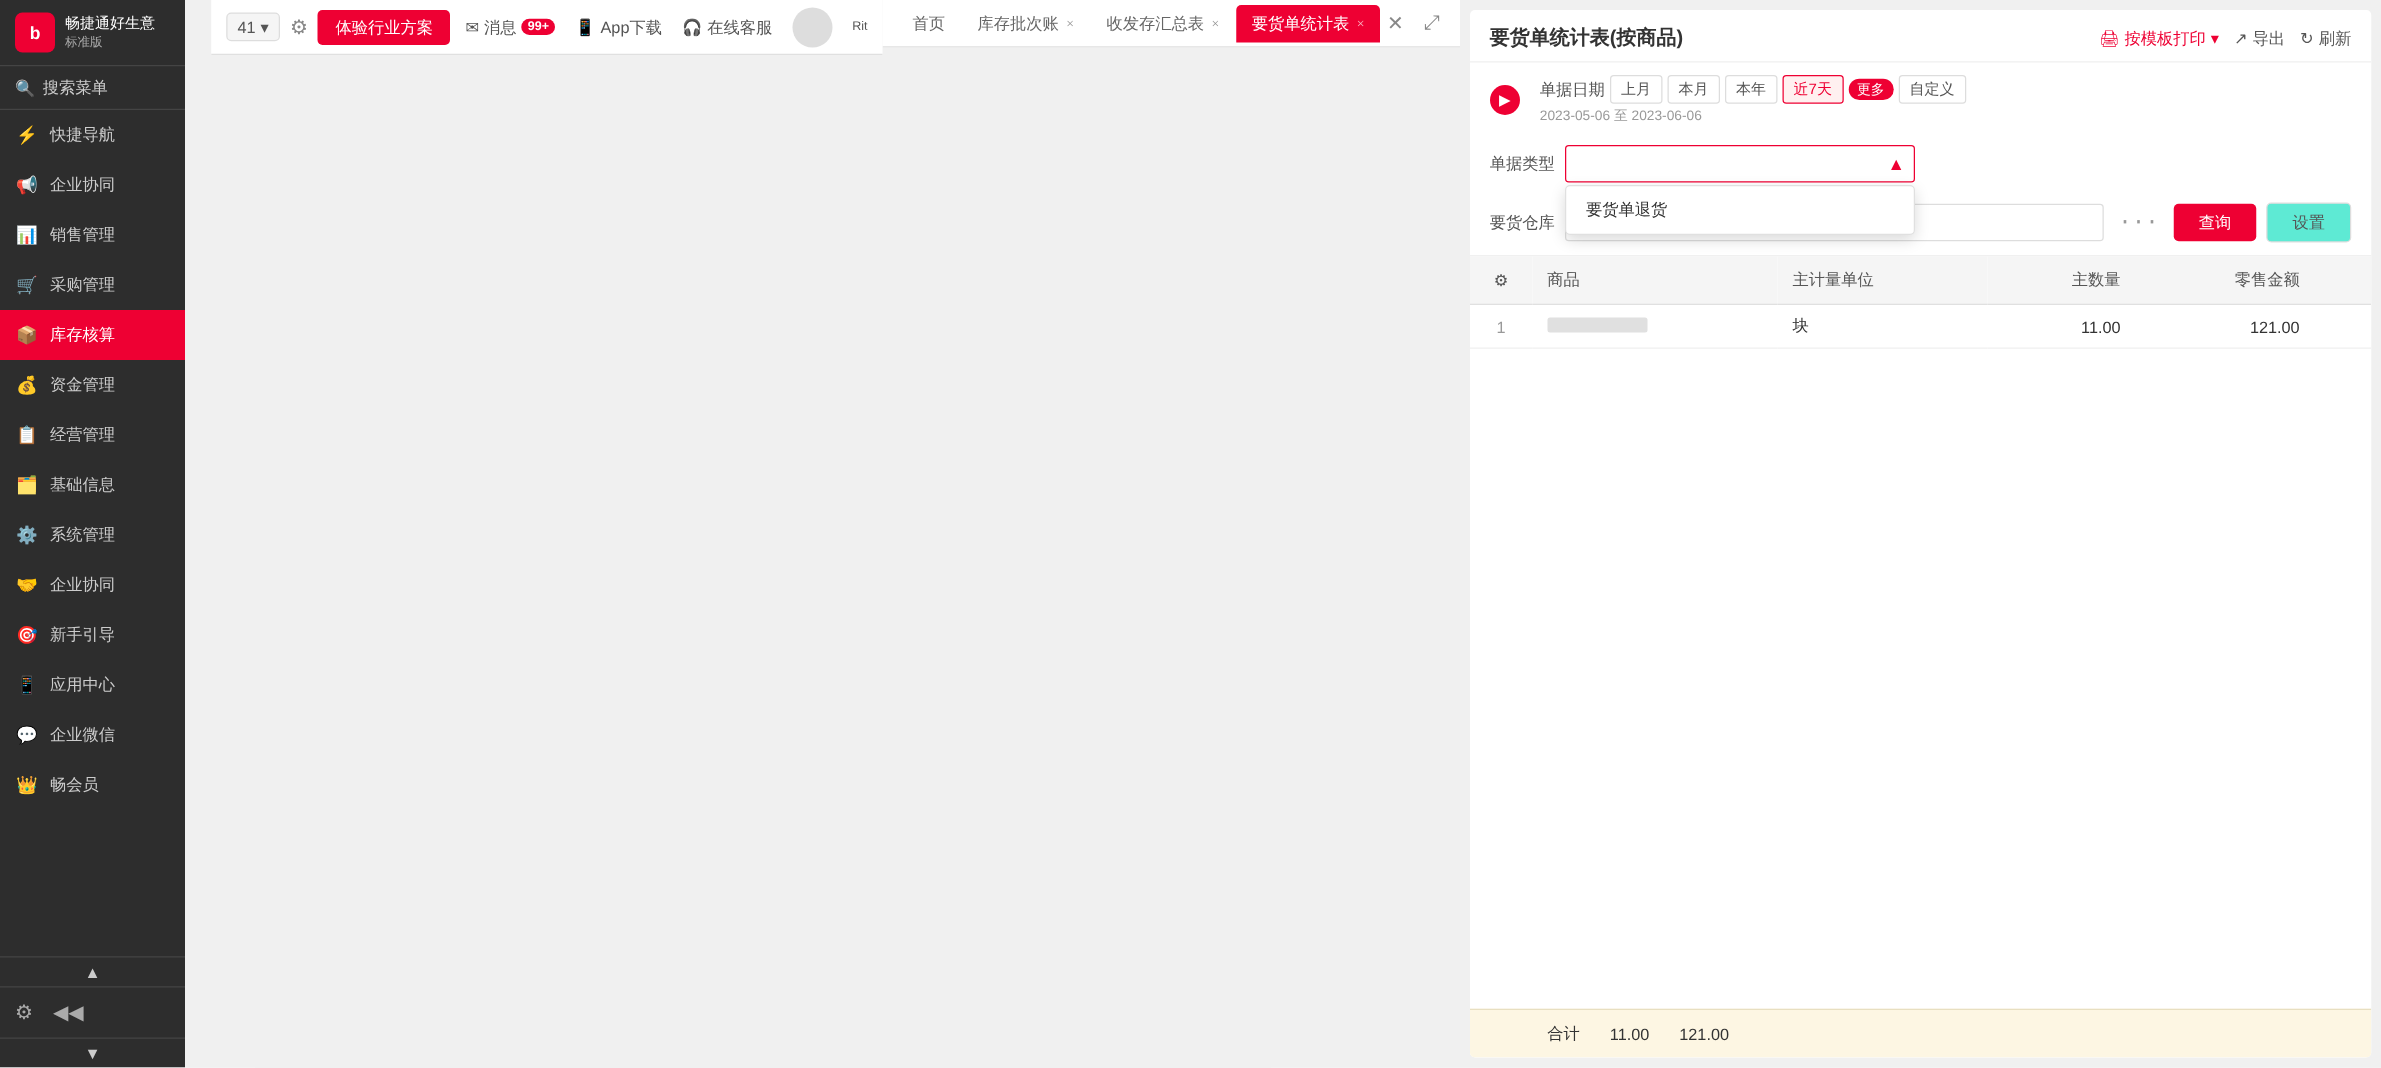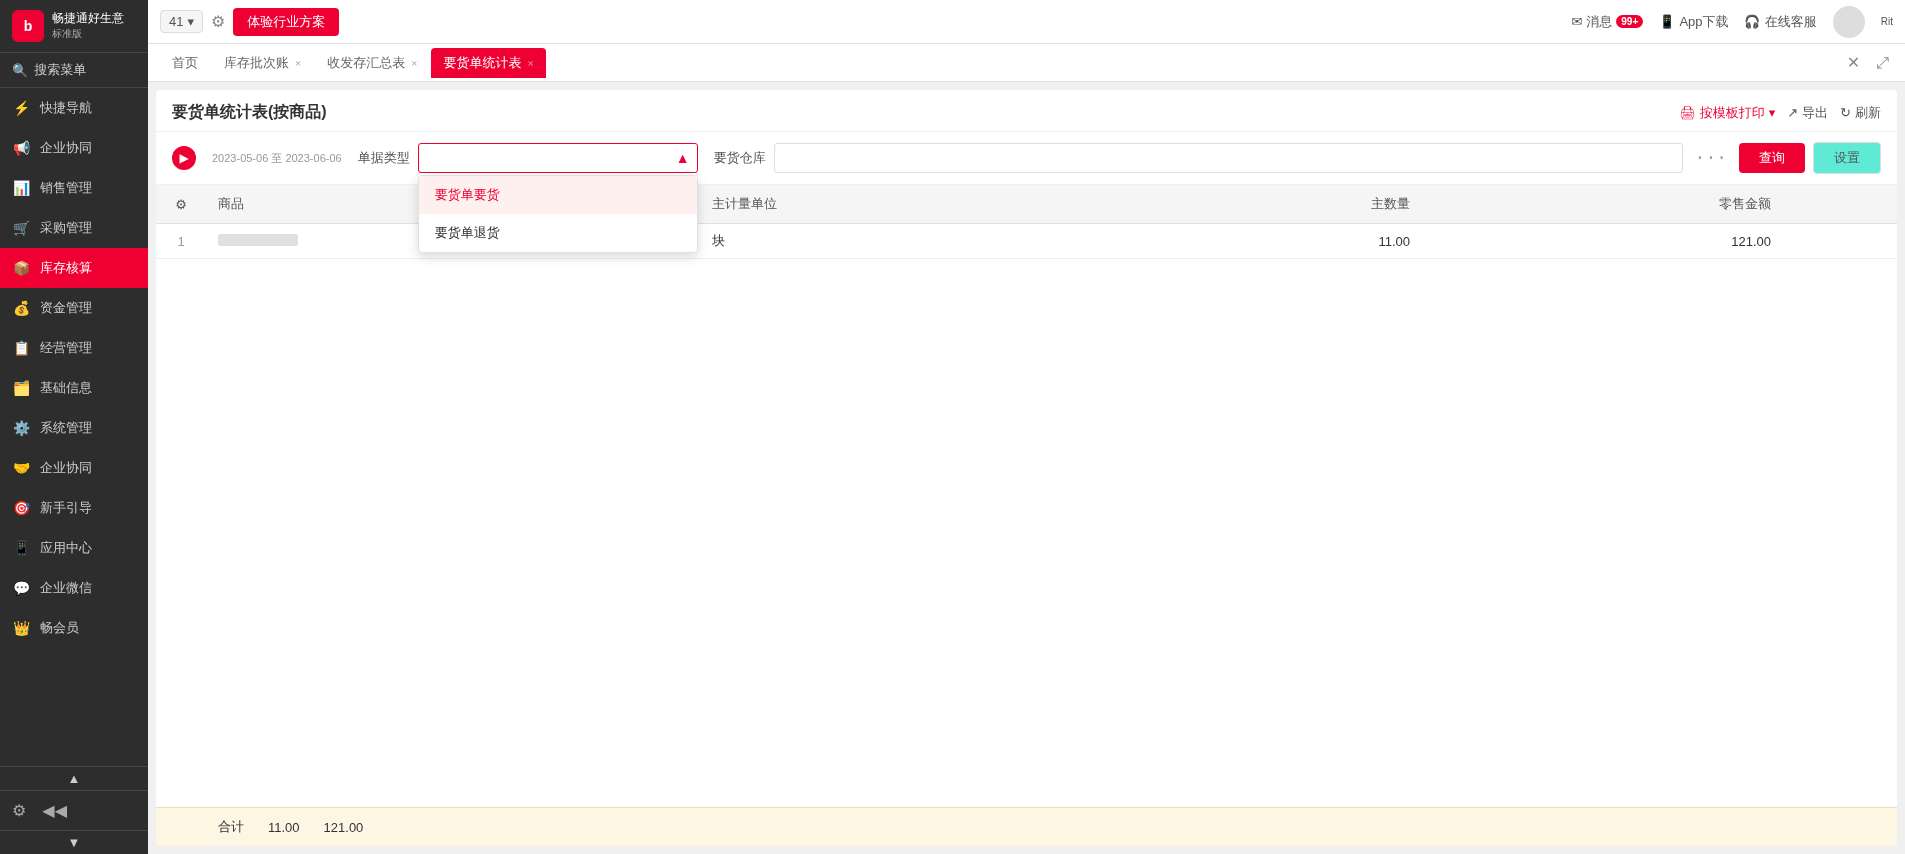--- a/index.html
+++ b/index.html
@@ -79,23 +79,24 @@
     .sidebar-bottom-icon {
       color: #aaa;
       font-size: 16px;
       cursor: pointer;
     }
 
     
     .main {
       flex: 1;
       display: flex;
-      flex-direction: column;
+      flex-direction: row;
       background: #f0f0f0;
       overflow: hidden;
+      padding-left: 21px;
     }
 
     
     .topbar {
       height: 44px;
       background: #fff;
       display: flex;
       align-items: center;
       padding: 0 12px;
       border-bottom: 1px solid #e0e0e0;
@@ -679,31 +680,39 @@
           <span>刷新</span>
         </button>
       </div>
     </div>
 
     <div class="filter-row">
       <div class="filter-expand-btn">
         <span>▶</span>
       </div>
       <div class="filter-date-group">
+        <div class="filter-date-btns">
+          <span class="filter-label">单据日期</span>
+          <button class="date-btn">上月</button>
+          <button class="date-btn">本月</button>
+          <button class="date-btn">本年</button>
+          <button class="date-btn active-date">近7天</button>
+          <span class="date-range-badge">更多</span>
+          <button class="date-btn">自定义</button>
+        </div>
         <div class="date-range-text">2023-05-06 至 2023-06-06</div>
       </div>
 
       <div class="filter-type-group">
         <span class="filter-label">单据类型</span>
         <div class="filter-select-wrapper">
           <input class="filter-select-input" value="" readonly="" style="">
           <span class="filter-select-arrow">▲</span>
 
           <div class="dropdown-menu">
-            <div class="dropdown-item selected">要货单要货</div>
             <div class="dropdown-item">要货单退货</div>
           </div>
         </div>
       </div>
 
       <div class="filter-warehouse-group">
         <span class="filter-label">要货仓库</span>
         <input class="filter-warehouse-input" value="" style="">
         <span class="filter-more-btn">···</span>
         <button class="btn-query">查询</button>

